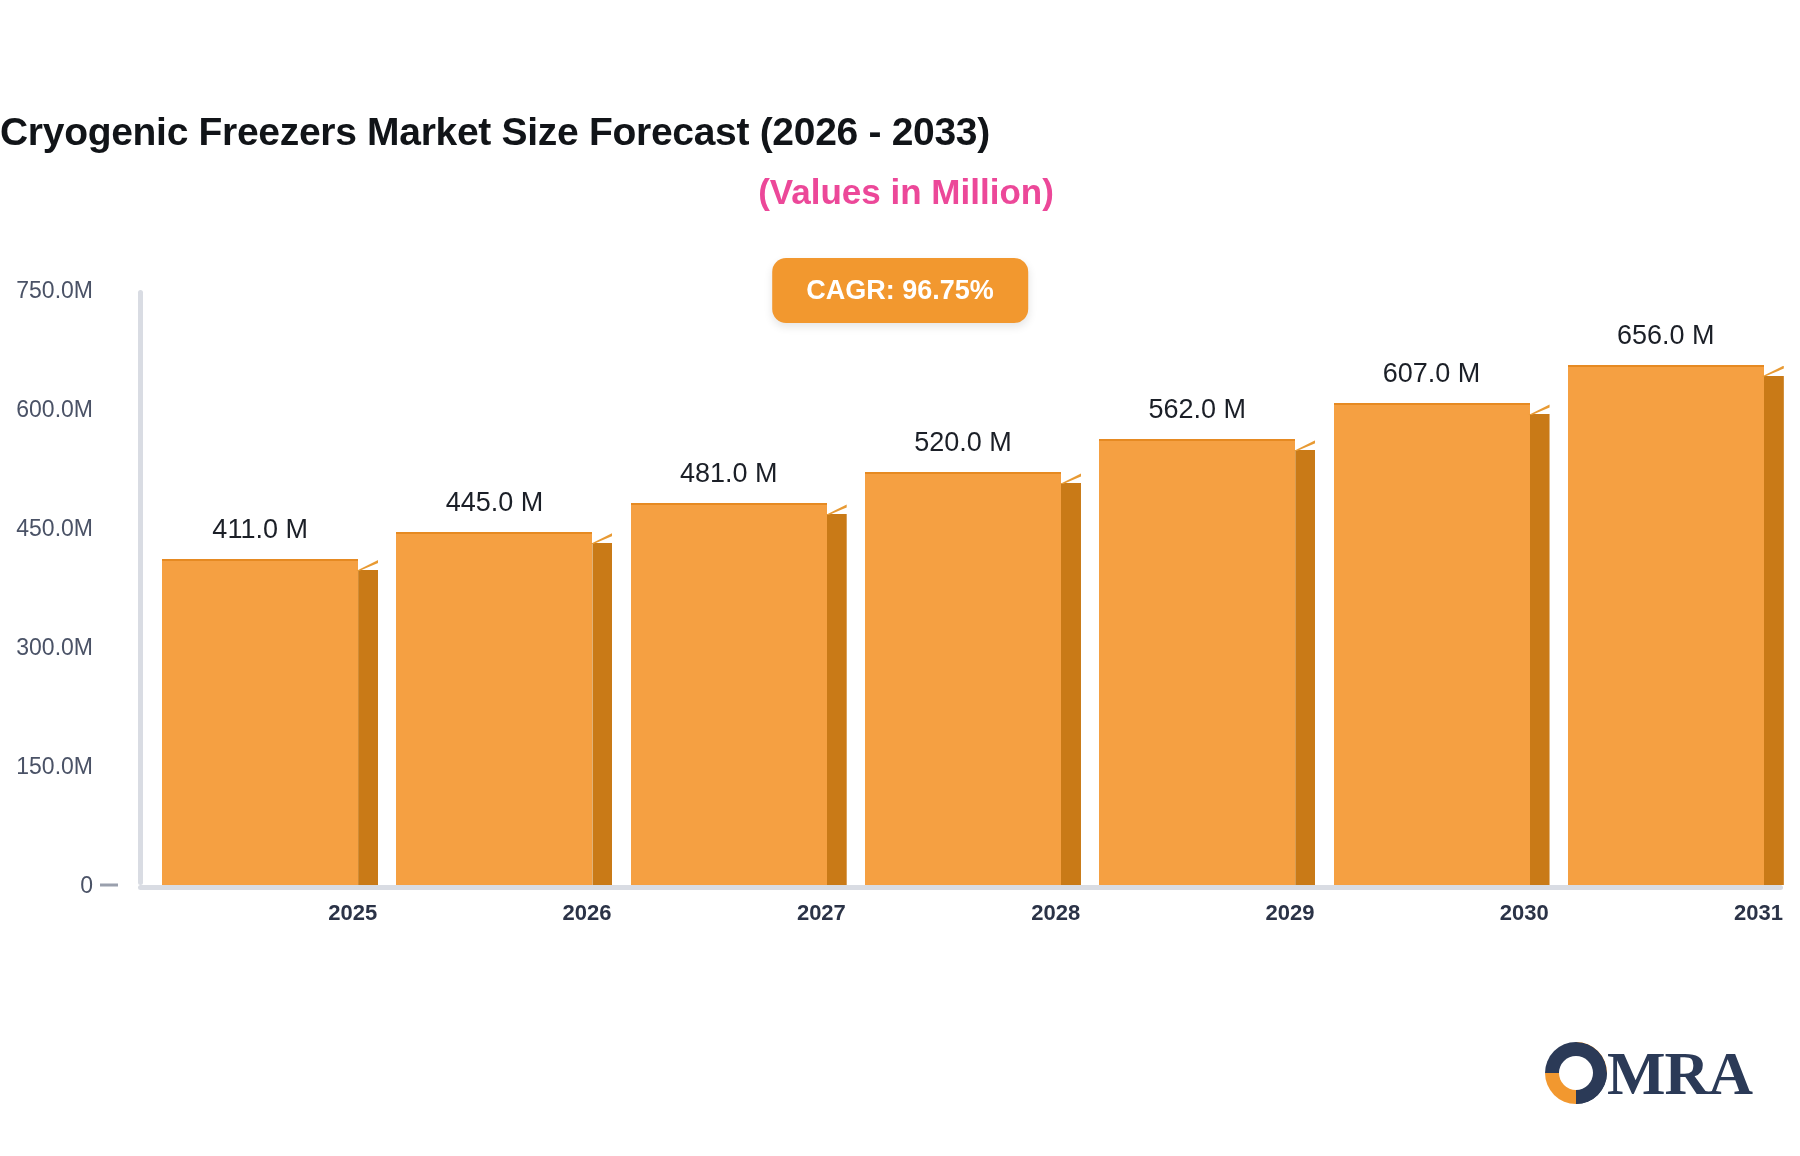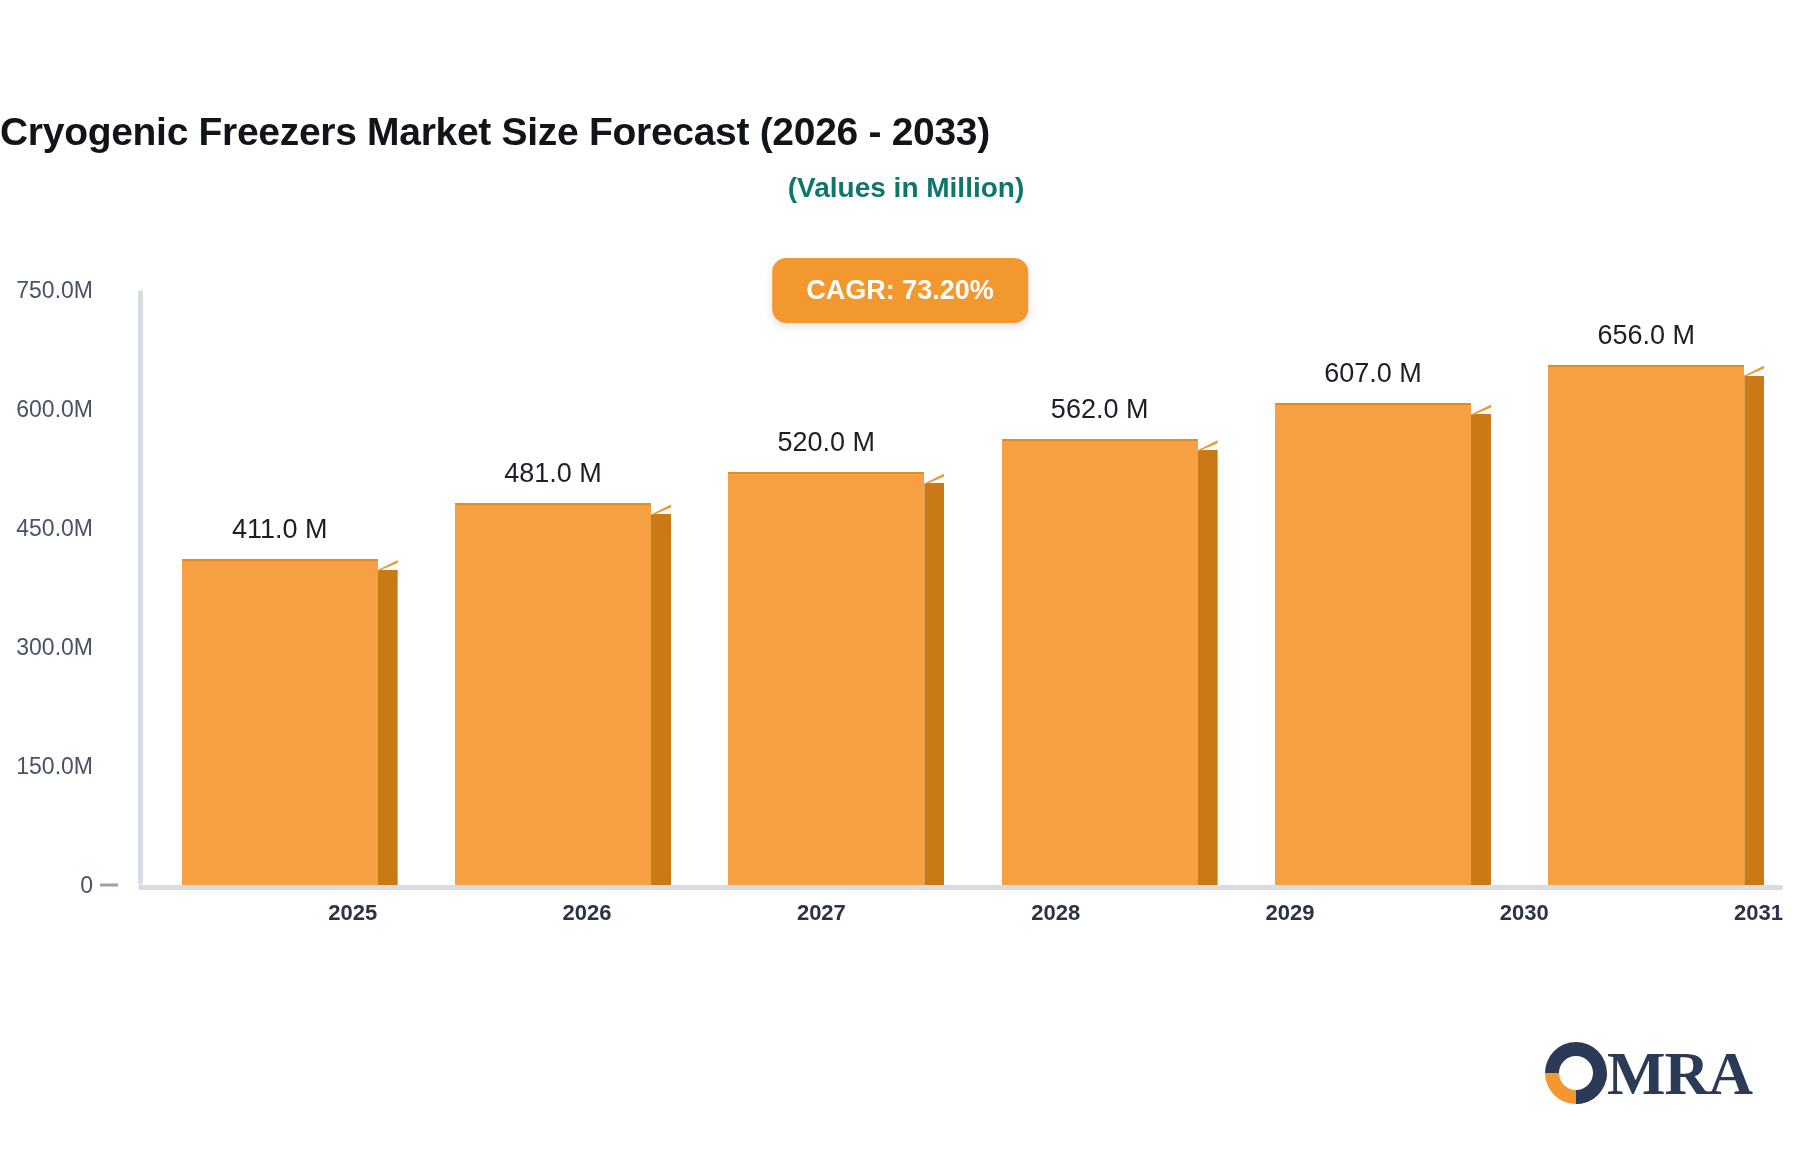--- a/index.html
+++ b/index.html
@@ -14,21 +14,21 @@
   
   .title {
     position: absolute; left: 0; right: 0; top: 110px;
     text-align: left;
     font-size: 39px; font-weight: 700; color: #111418;
     letter-spacing: -0.3px;
   }
   .subtitle {
     position: absolute; left: 12px; right: 0; top: 172px;
     text-align: center;
-    font-size: 28px; font-weight: 700; color: #0f766e;
+    font-size: 35px; font-weight: 700; color: #ec4899;
   }
 
   
   .cagr-badge {
     position: absolute; left: 50%; transform: translateX(-50%);
     top: 258px;
     background: #F2982F;
     color: #ffffff;
     font-size: 27px; font-weight: 700;
     padding: 17px 34px;
@@ -151,21 +151,21 @@
   }
 </style>
 </head>
 <body>
 
 <div class="page">
 
   <div class="title">Cryogenic Freezers Market Size Forecast (2026 - 2033)</div>
   <div class="subtitle">(Values in Million)</div>
 
-  <div class="cagr-badge">CAGR: 73.20%</div>
+  <div class="cagr-badge">CAGR: 96.75%</div>
 
   <div class="plot">
     <div class="y-axis-line"></div>
     <div class="x-axis-line"></div>
 
     <div id="yticks">
         <div class="ytick" style="top: 0px;">750.0M</div>
         <div class="ytick" style="top: 119px;">600.0M</div>
         <div class="ytick" style="top: 238px;">450.0M</div>
         <div class="ytick" style="top: 357px;">300.0M</div>
@@ -178,20 +178,29 @@
           <div class="bar-wrap">
             <div class="bar-label">411.0 M</div>
             <div class="bar-face" style="height: 326.06px;">
               <div class="bar-side"></div>
               <div class="bar-top"></div>
             </div>
           </div>
         </div>
         <div class="bar-slot">
           <div class="bar-wrap">
+            <div class="bar-label">445.0 M</div>
+            <div class="bar-face" style="height: 353.033px;">
+              <div class="bar-side"></div>
+              <div class="bar-top"></div>
+            </div>
+          </div>
+        </div>
+        <div class="bar-slot">
+          <div class="bar-wrap">
             <div class="bar-label">481.0 M</div>
             <div class="bar-face" style="height: 381.593px;">
               <div class="bar-side"></div>
               <div class="bar-top"></div>
             </div>
           </div>
         </div>
         <div class="bar-slot">
           <div class="bar-wrap">
             <div class="bar-label">520.0 M</div>

